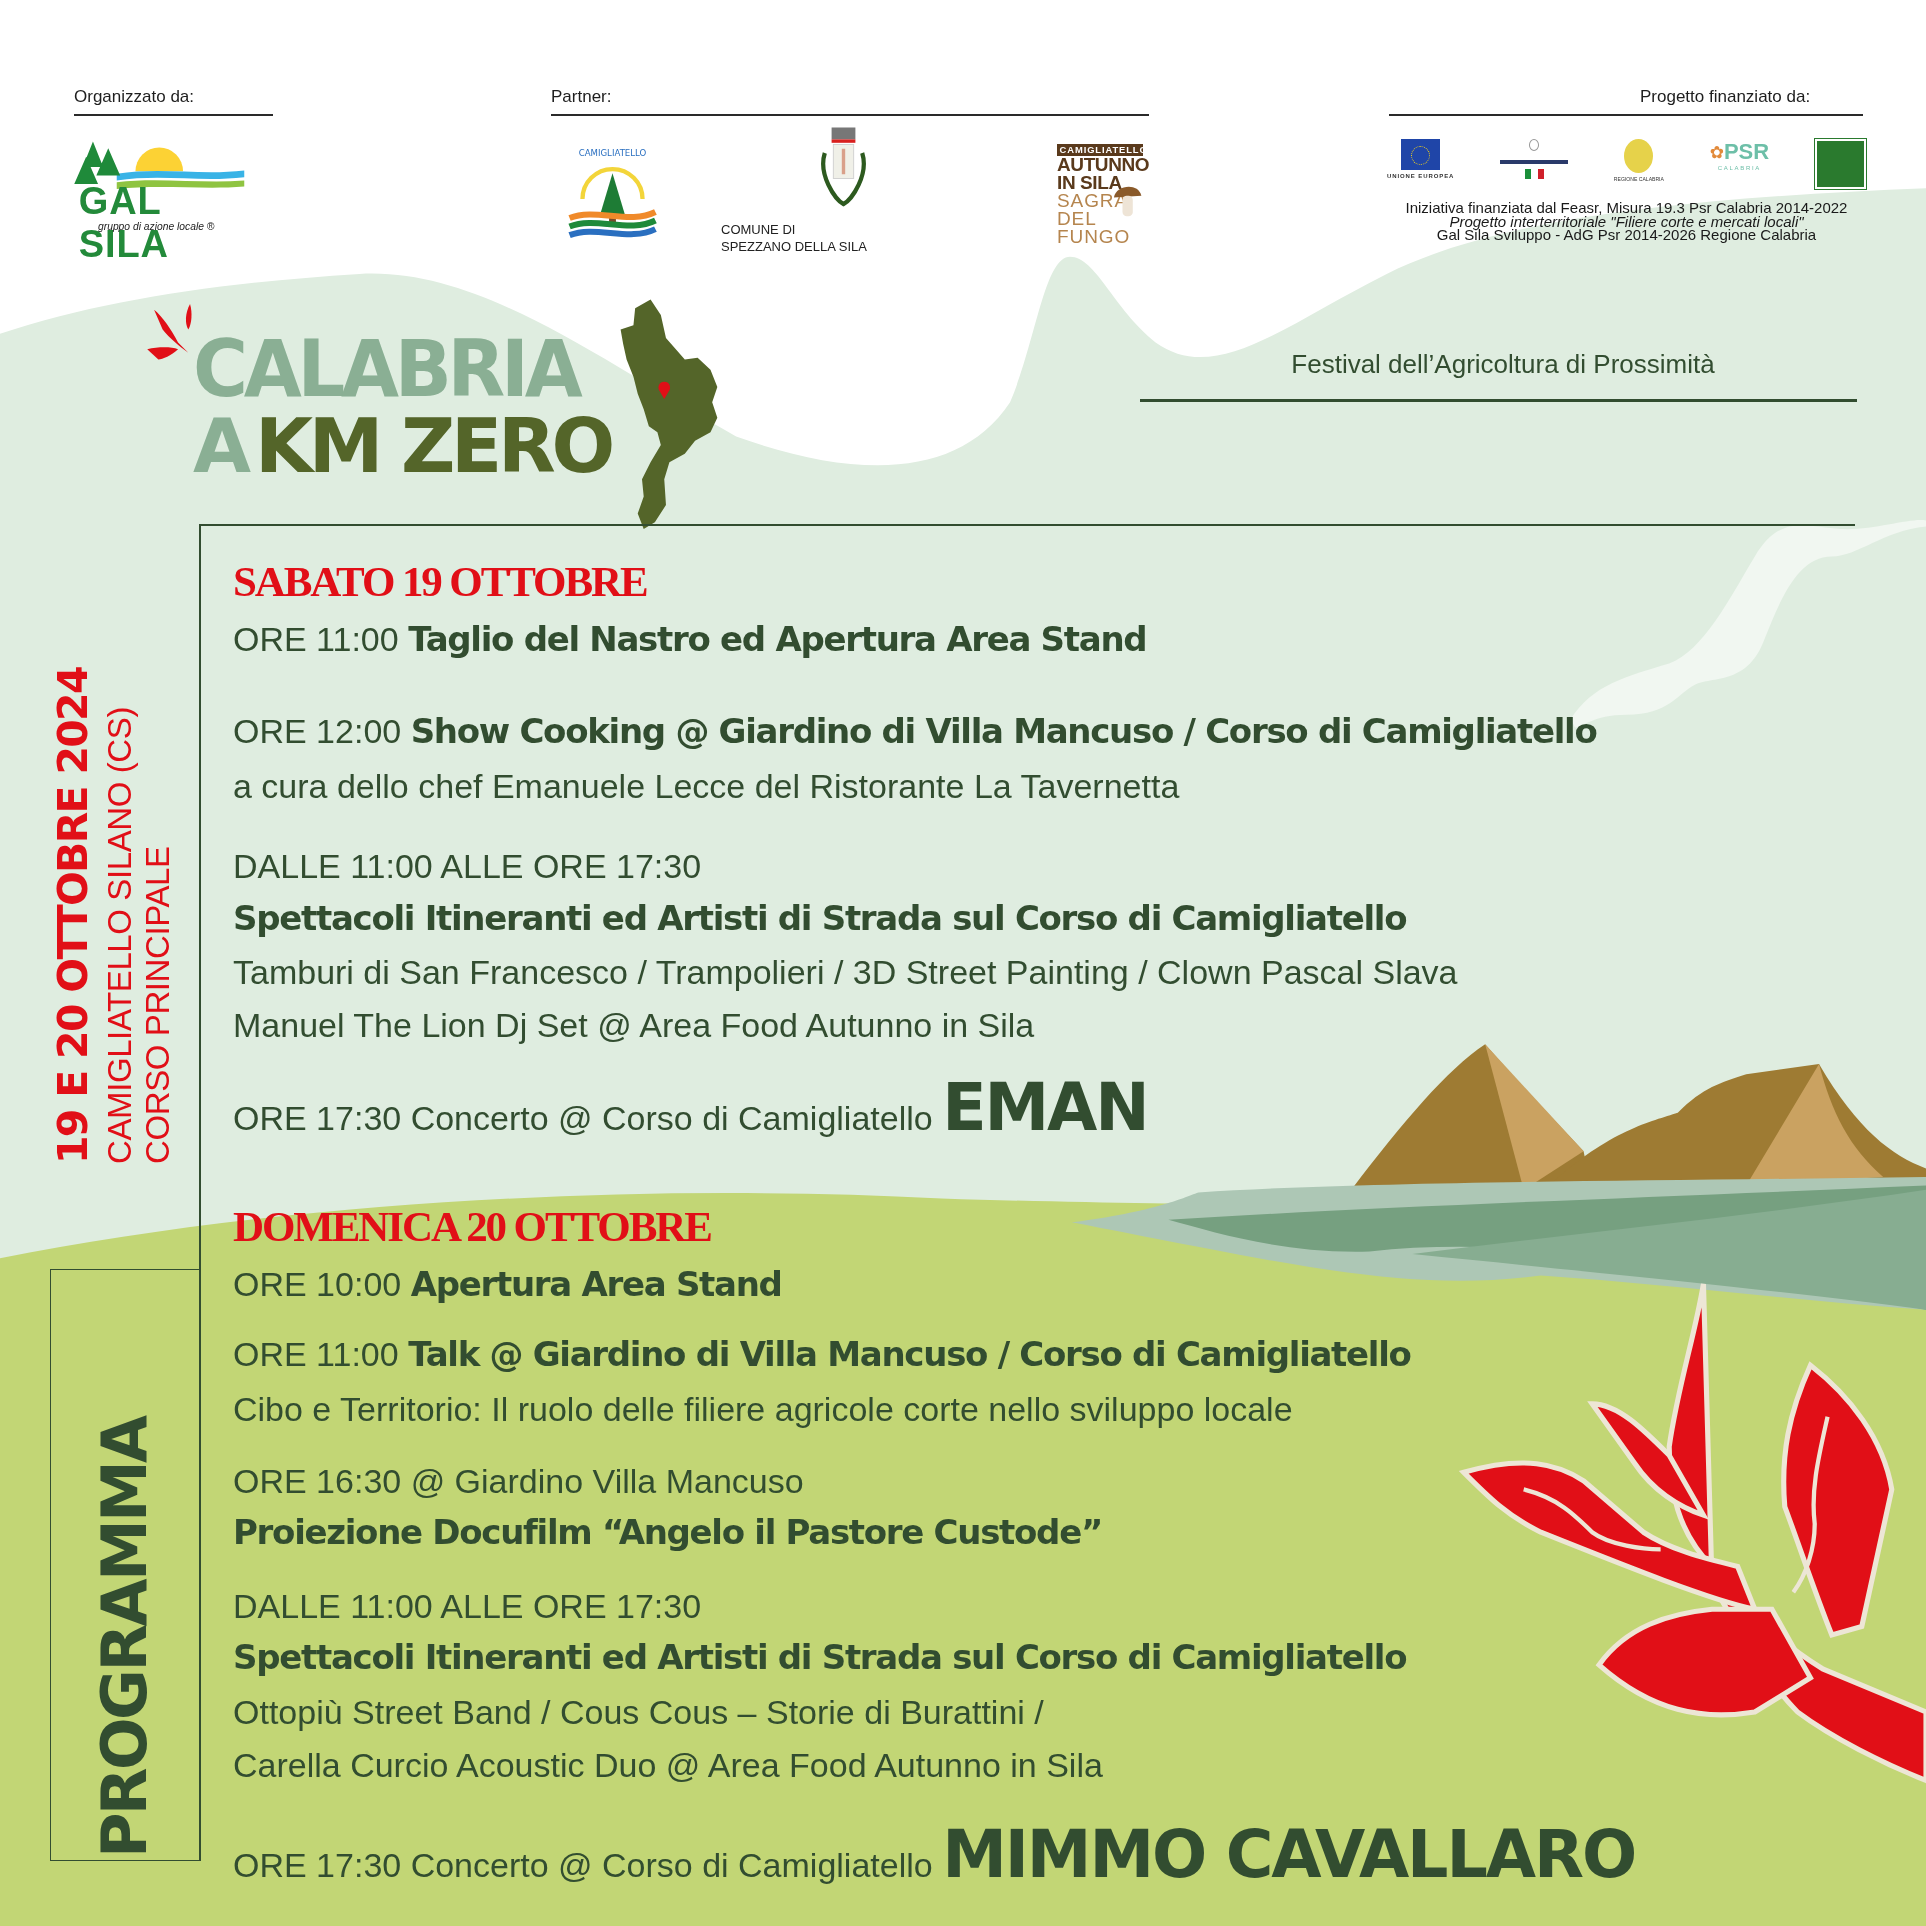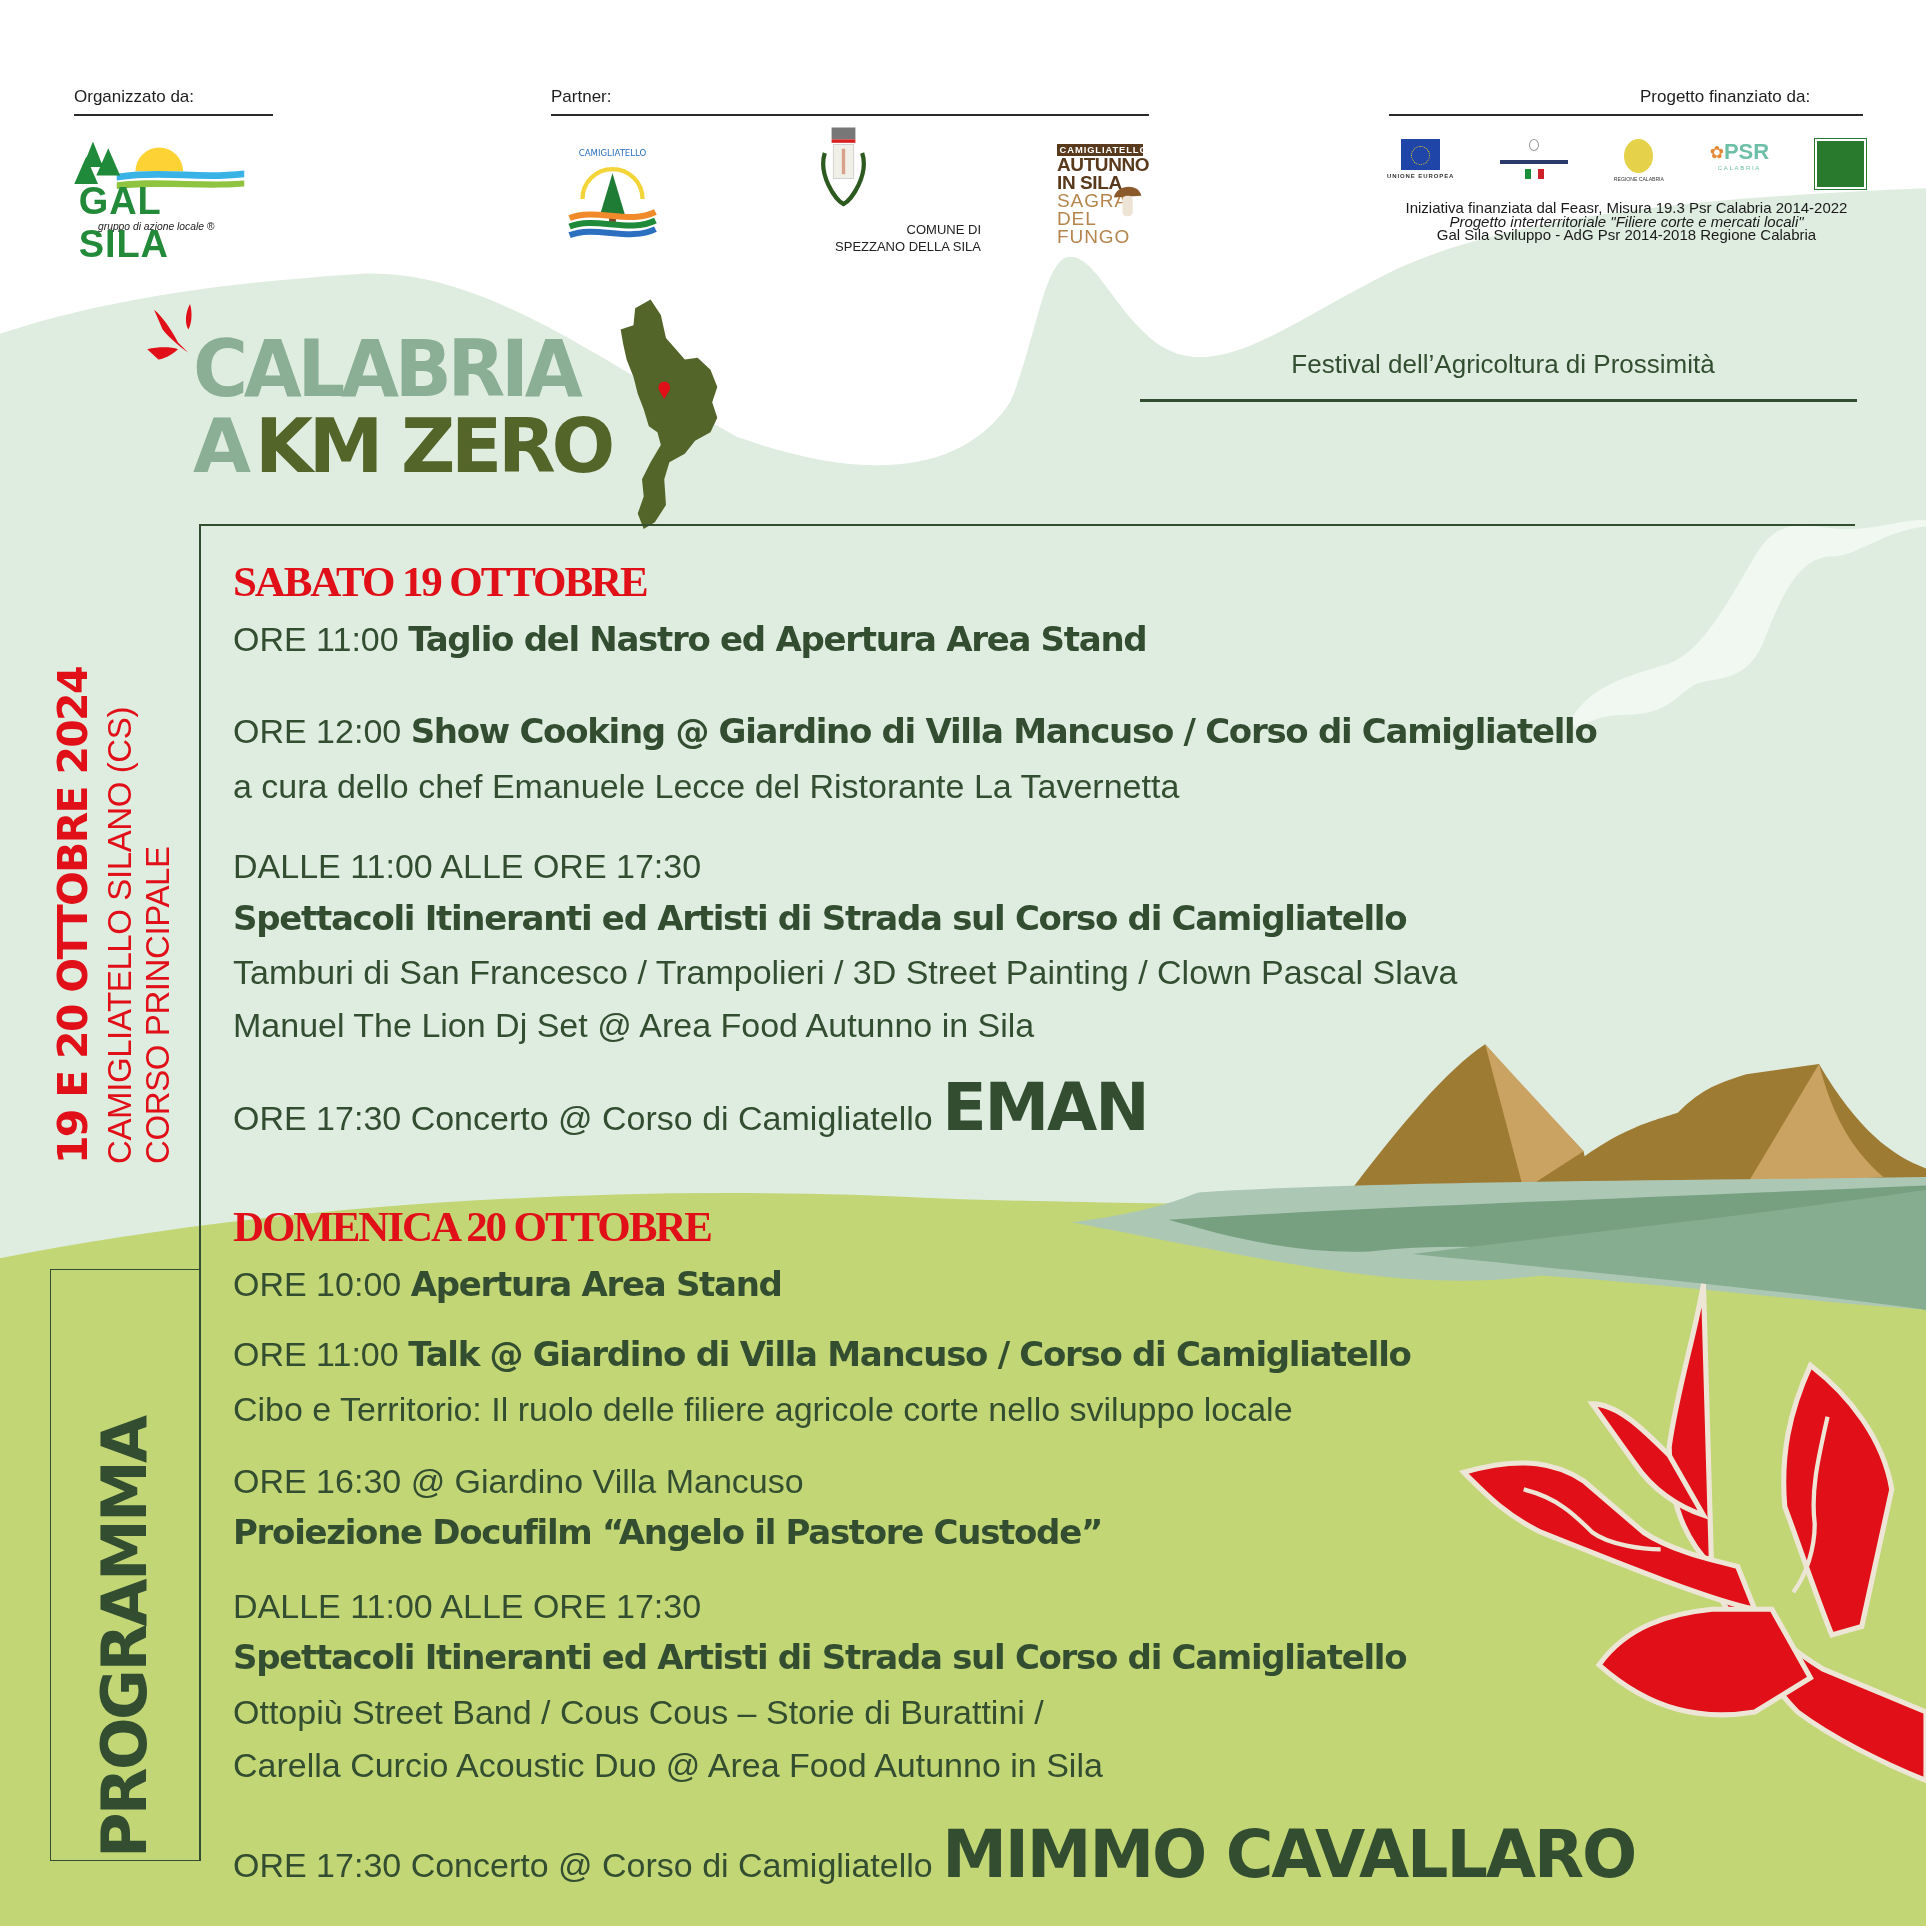--- a/index.html
+++ b/index.html
@@ -10,21 +10,21 @@
   #bg-svg { position: absolute; left: 0; top: 0; width: 1926px; height: 1926px; z-index: 0; }
 
   
   .hdr-label { position: absolute; font-size: 17px; color: #1e1e1e; z-index: 2; }
   .hdr-rule { position: absolute; height: 1.7px; background: #2a2a2a; z-index: 2; }
   .logo { position: absolute; z-index: 2; }
 
   .gal-text { position: absolute; left: 79px; top: 188px; font-family: "Liberation Sans", sans-serif; font-weight: bold; font-size: 38px; color: #238a3a; letter-spacing: 0.9px; }
   .gal-sub { position: absolute; left: 98px; top: 224px; font-size: 10.3px; font-style: italic; color: #222; }
 
-  .comune-cap { position: absolute; left: 793px; top: 221px; width: 188px; text-align: right; font-size: 13px; line-height: 17px; color: #222; z-index: 2; }
+  .comune-cap { position: absolute; left: 721px; top: 221px; width: 188px; text-align: left; font-size: 13px; line-height: 17px; color: #222; z-index: 2; }
 
   .autunno { position: absolute; left: 1057px; top: 144px; width: 86px; z-index: 2; font-family: "Liberation Sans", sans-serif; font-weight: bold; line-height: 0.95; }
   .autunno .top { background: #5a3a1c; color: #fff; font-size: 9.4px; padding: 1.7px 2.6px; letter-spacing: 0.9px; }
   .autunno .big { color: #5a3a1c; font-size: 19px; letter-spacing: -0.4px; }
   .autunno .light { color: #b5854e; font-size: 19px; font-weight: normal; letter-spacing: 0.9px; }
 
   .sponsor-row { position: absolute; left: 1387px; top: 139px; width: 479px; height: 58px; display: flex; justify-content: space-between; align-items: flex-start; z-index: 2; }
   .sponsor { display: flex; flex-direction: column; align-items: center; font-size: 5.1px; color: #333; }
   .eu-flag { width: 39px; height: 31px; background: #1f45a8; position: relative; }
   .eu-flag::after { content: ""; position: absolute; left: 10.3px; top: 6.8px; width: 17px; height: 17px; border: 1.7px dotted #f4d21a; border-radius: 50%; }
@@ -184,21 +184,21 @@
     </div>
     <div style="font-size:6px;color:#6dbfa8;letter-spacing:1.7px;">CALABRIA</div>
   </div>
   <div class="sponsor">
     <div class="leader"></div>
   </div>
 </div>
 <div class="sponsor-caption">
   <div>Iniziativa finanziata dal Feasr, Misura 19.3 Psr Calabria 2014-2022</div>
   <div style="font-style:italic;">Progetto interterritoriale "Filiere corte e mercati locali"</div>
-  <div>Gal Sila Sviluppo - AdG Psr 2014-2018 Regione Calabria</div>
+  <div>Gal Sila Sviluppo - AdG Psr 2014-2026 Regione Calabria</div>
 </div>
 
 <div class="title-1">CALABRIA</div>
 <div class="title-2a">A</div>
 <div class="title-2b">KM ZERO</div>
 
 <div class="festival">Festival dell’Agricoltura di Prossimità</div>
 <div class="festival-rule"></div>
 <div class="features">
 </div>

